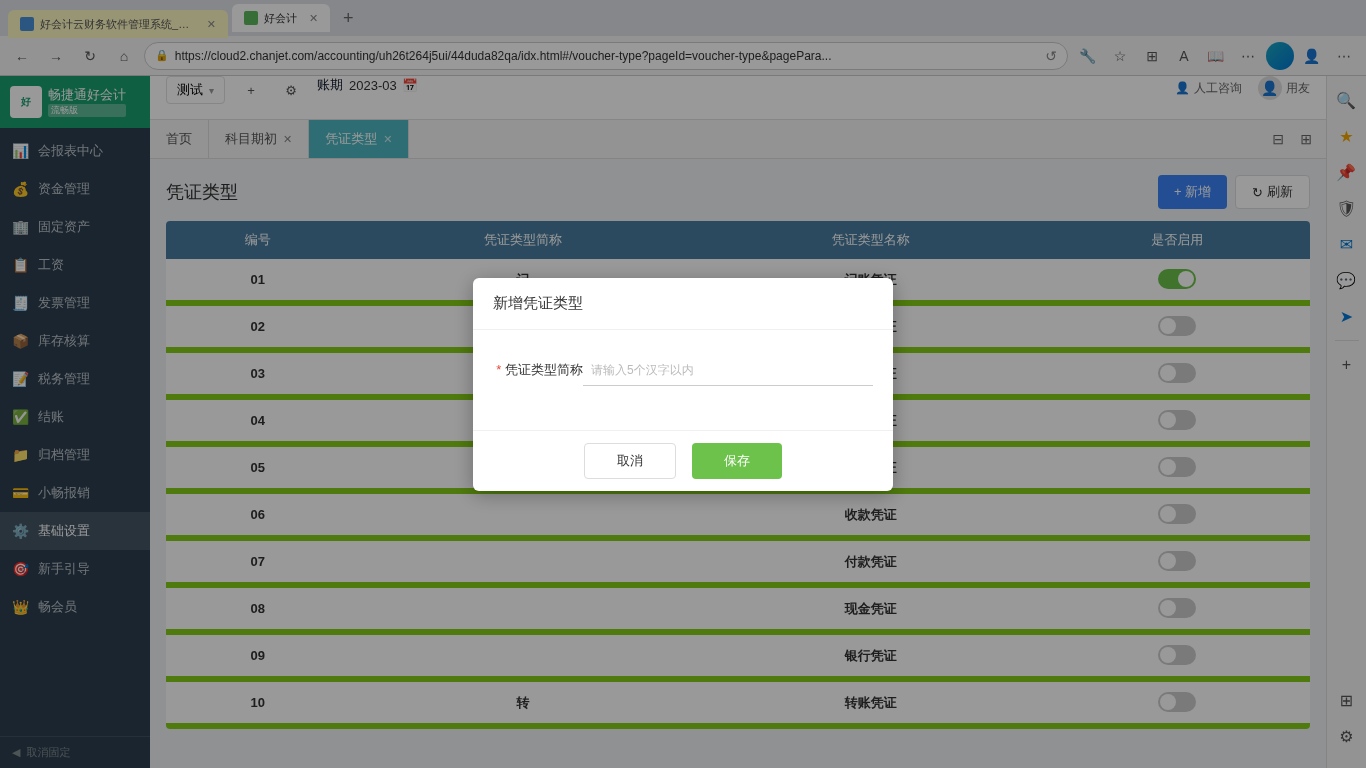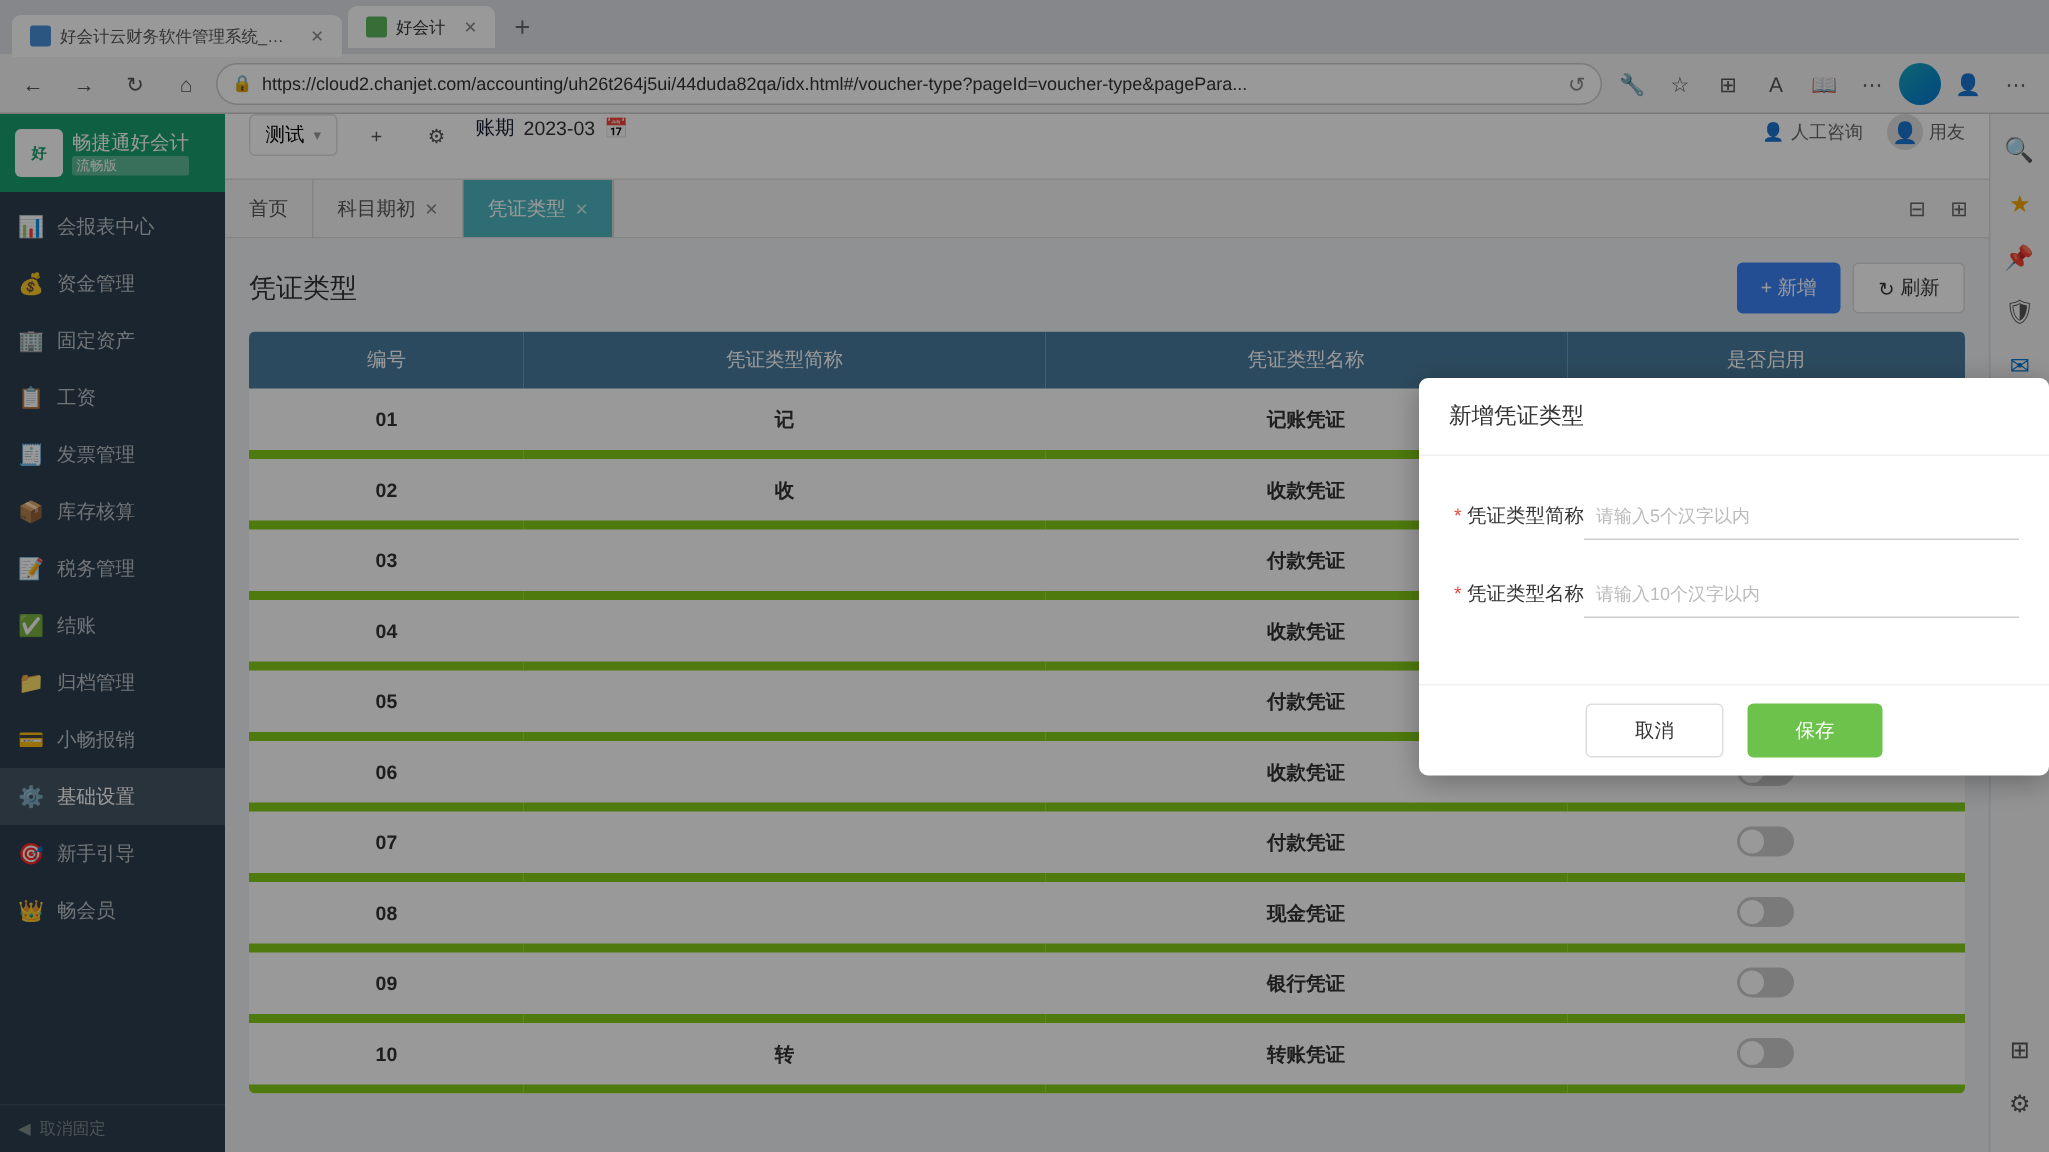--- a/index.html
+++ b/index.html
@@ -3,21 +3,21 @@
   <meta charset="utf-8">
   <style>
     * { box-sizing: border-box; margin: 0; padding: 0; }
     body { font-family: 'Microsoft YaHei', sans-serif; font-size: 13px; background: #f0f0f0; width: 1366px; height: 768px; overflow: hidden; }
 
     
     .browser-chrome { background: #dee1e6; width: 100%; }
     .tab-bar { display: flex; align-items: center; height: 36px; padding: 0 8px; gap: 4px; }
     .tab { display: flex; align-items: center; height: 28px; padding: 0 12px; border-radius: 6px 6px 0 0; font-size: 12px; gap: 6px; max-width: 220px; cursor: pointer; }
     .tab.active { background: #fff; color: #333; }
-    .tab.inactive { background: #ffffff; color: #555; margin-top: 12px; }
+    .tab.inactive { background: #fef9c3; color: #555; margin-top: 12px; }
     .tab-favicon { width: 14px; height: 14px; background: #4a90d9; border-radius: 2px; flex-shrink: 0; }
     .tab-favicon.green { background: #5cb85c; }
     .tab-close { margin-left: 6px; color: #888; font-size: 11px; cursor: pointer; }
     .tab-new { width: 28px; height: 28px; display: flex; align-items: center; justify-content: center; color: #666; font-size: 18px; cursor: pointer; }
     .browser-controls { display: flex; align-items: center; height: 40px; padding: 0 8px; background: #f5f5f5; border-bottom: 1px solid #ccc; gap: 6px; }
     .nav-btn { width: 28px; height: 28px; display: flex; align-items: center; justify-content: center; color: #555; font-size: 14px; cursor: pointer; border-radius: 4px; }
     .address-bar { flex: 1; height: 28px; background: #fff; border: 1px solid #ccc; border-radius: 14px; display: flex; align-items: center; padding: 0 10px; font-size: 12px; color: #333; gap: 6px; }
     .lock-icon { color: #888; font-size: 11px; }
     .address-text { flex: 1; overflow: hidden; text-overflow: ellipsis; white-space: nowrap; color: #333; }
     .toolbar-icons { display: flex; gap: 4px; }
@@ -81,21 +81,21 @@
     .toggle-switch { width: 38px; height: 20px; border-radius: 10px; background: #ccc; display: inline-flex; align-items: center; padding: 2px; cursor: pointer; transition: background 0.2s; }
     .toggle-switch.on { background: #6cc24a; justify-content: flex-end; }
     .toggle-switch .toggle-thumb { width: 16px; height: 16px; background: #fff; border-radius: 50%; }
 
     
     .right-panel { width: 40px; background: #f5f5f5; border-left: 1px solid #ddd; display: flex; flex-direction: column; align-items: center; padding: 8px 0; gap: 4px; }
     .right-panel-btn { width: 32px; height: 32px; display: flex; align-items: center; justify-content: center; cursor: pointer; color: #555; font-size: 16px; border-radius: 4px; }
     .right-panel-divider { width: 24px; height: 1px; background: #ddd; margin: 4px 0; }
 
     
-    .dialog-overlay { position: fixed; top: 0; left: 0; width: 100%; height: 100%; background: rgba(0,0,0,0.4); display: flex; align-items: center; justify-content: flex-end; z-index: 1000; }
+    .dialog-overlay { position: fixed; top: 0; left: 0; width: 100%; height: 100%; background: rgba(0,0,0,0.4); display: flex; align-items: center; justify-content: center; z-index: 1000; }
     .dialog { background: #fff; border-radius: 6px; width: 420px; box-shadow: 0 4px 20px rgba(0,0,0,0.3); overflow: hidden; }
     .dialog-header { padding: 16px 20px; font-size: 15px; font-weight: 500; color: #333; border-bottom: 1px solid #f0f0f0; }
     .dialog-body { padding: 24px 20px; }
     .form-row { display: flex; align-items: center; margin-bottom: 20px; }
     .form-label { width: 90px; font-size: 13px; color: #333; text-align: right; flex-shrink: 0; }
     .form-input { flex: 1; height: 32px; border: none; border-bottom: 1px solid #ccc; outline: none; font-size: 13px; padding: 0 8px; color: #333; background: transparent; }
     .form-input::placeholder { color: #bbb; font-size: 12px; }
     .dialog-footer { padding: 12px 20px; display: flex; justify-content: center; gap: 16px; border-top: 1px solid #f0f0f0; }
     .btn-cancel { background: #fff; color: #333; border: 1px solid #ddd; padding: 8px 32px; border-radius: 4px; cursor: pointer; font-size: 13px; }
     .btn-save { background: #6cc24a; color: #fff; border: none; padding: 8px 32px; border-radius: 4px; cursor: pointer; font-size: 13px; }
@@ -402,25 +402,19 @@
 <div class="dialog-overlay">
   <div class="dialog">
     <div class="dialog-header">新增凭证类型</div>
     <div class="dialog-body">
       <div class="form-row">
         <label class="form-label">
           <span style="color:#e74c3c;">* </span>凭证类型简称
         </label>
         <input class="form-input" type="text" placeholder="请输入5个汉字以内" style="">
       </div>
-      <div class="form-row">
-        <label class="form-label">
-          <span style="color:#e74c3c;">* </span>凭证类型名称
-        </label>
-        <input class="form-input" type="text" placeholder="请输入10个汉字以内" style="">
-      </div>
     </div>
     <div class="dialog-footer">
       <button class="btn-cancel">取消</button>
       <button class="btn-save">保存</button>
     </div>
   </div>
 </div>
 
 </body></html>

